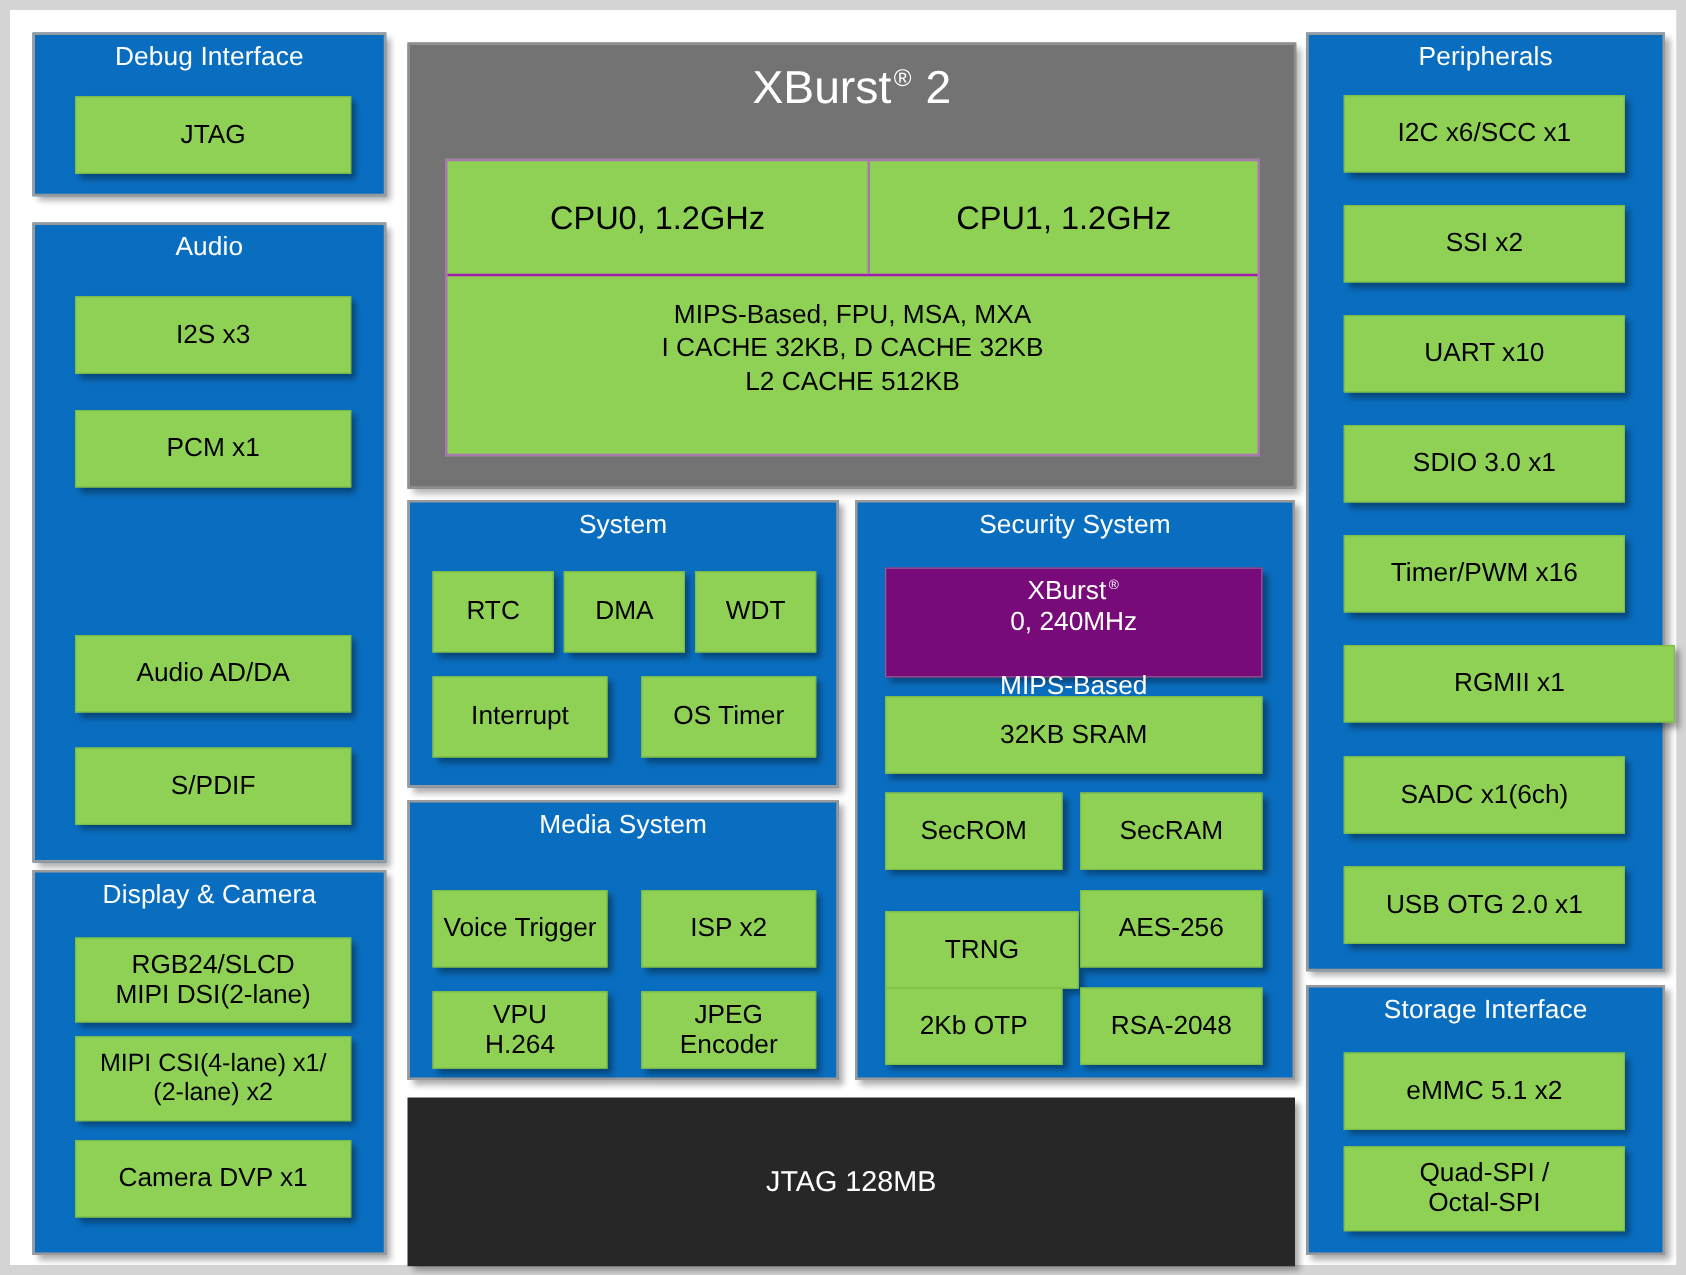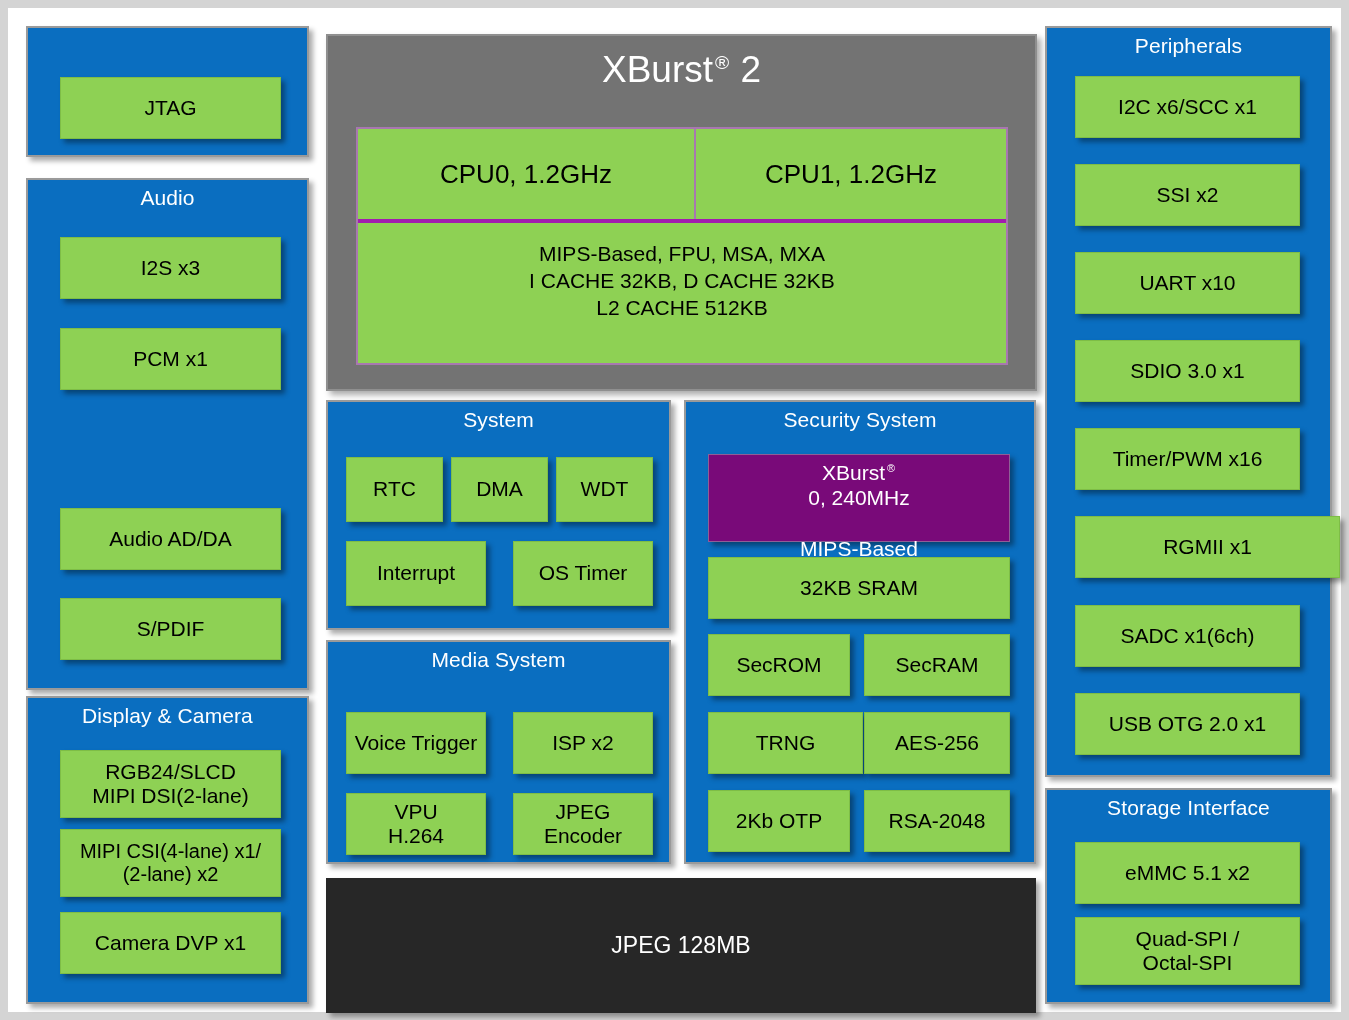--- a/index.html
+++ b/index.html
@@ -92,21 +92,21 @@
     height: 238px;
     border: 2px solid #a877b0;
     box-sizing: border-box;
     background: #8ed154;
     display: flex;
     flex-direction: column;
   }
   #cpu-row {
     display: flex;
     height: 90px;
-    border-bottom: 4px solid #a21caf;
+    border-bottom: 2px solid #a21caf;
   }
   .cpu-cell {
     display: flex;
     align-items: center;
     justify-content: center;
     font-size: 26px;
     color: #000;
   }
   #cpu0 { width: 52%; border-right: 2px solid #a877b0; }
   #cpu1 { width: 48%; }
@@ -156,20 +156,21 @@
     font-size: 23px;
     box-sizing: border-box;
   }
 </style>
 </head>
 <body>
 
 <div id="canvas">
 
   <div class="panel" style="left:18px; top:18px; width:283px; height:131px;">
+    <div class="panel-title">Debug Interface</div>
     <div class="tile" style="left:32px; top:49px; width:221px; height:62px;">JTAG</div>
   </div>
 
   <div class="panel" style="left:18px; top:170px; width:283px; height:512px;">
     <div class="panel-title">Audio</div>
     <div class="tile" style="left:32px; top:57px; width:221px; height:62px;">I2S x3</div>
     <div class="tile" style="left:32px; top:148px; width:221px; height:62px;">PCM x1</div>
     <div class="tile" style="left:32px; top:328px; width:221px; height:62px;">Audio AD/DA</div>
     <div class="tile" style="left:32px; top:418px; width:221px; height:62px;">S/PDIF</div>
   </div>
@@ -224,21 +225,21 @@
         <div>
           <span>XBurst</span><span class="sup">®</span>
           <span>0, 240MHz</span>
         </div>
         <div>MIPS-Based</div>
       </div>
     </div>
     <div class="tile" style="left:22px; top:155px; width:302px; height:62px;">32KB SRAM</div>
     <div class="tile" style="left:22px; top:232px; width:142px; height:62px;">SecROM</div>
     <div class="tile" style="left:178px; top:232px; width:146px; height:62px;">SecRAM</div>
-    <div class="tile" style="left:22px; top:310px; width:155px; height:62px;">TRNG</div>
+    <div class="tile" style="left:22px; top:327px; width:155px; height:62px;">TRNG</div>
     <div class="tile" style="left:178px; top:310px; width:146px; height:62px;">AES-256</div>
     <div class="tile" style="left:22px; top:388px; width:142px; height:62px;">2Kb OTP</div>
     <div class="tile" style="left:178px; top:388px; width:146px; height:62px;">RSA-2048</div>
   </div>
 
   <div class="panel" style="left:1037px; top:18px; width:287px; height:751px;">
     <div class="panel-title">Peripherals</div>
     <div class="tile" style="left:28px; top:48px; width:225px; height:62px;">I2C x6/SCC x1</div>
     <div class="tile" style="left:28px; top:136px; width:225px; height:62px;">SSI x2</div>
     <div class="tile" style="left:28px; top:224px; width:225px; height:62px;">UART x10</div>
@@ -249,15 +250,15 @@
     <div class="tile" style="left:28px; top:665px; width:225px; height:62px;">USB OTG 2.0 x1</div>
   </div>
 
   <div class="panel" style="left:1037px; top:780px; width:287px; height:216px;">
     <div class="panel-title">Storage Interface</div>
     <div class="tile" style="left:28px; top:52px; width:225px; height:62px;">eMMC 5.1 x2</div>
     <div class="tile" style="left:28px; top:127px; width:225px; height:68px;">Quad-SPI /
 Octal-SPI</div>
   </div>
 
-  <div id="dram">JPEG 128MB</div>
+  <div id="dram">JTAG 128MB</div>
 
 </div>
 
 </body></html>

